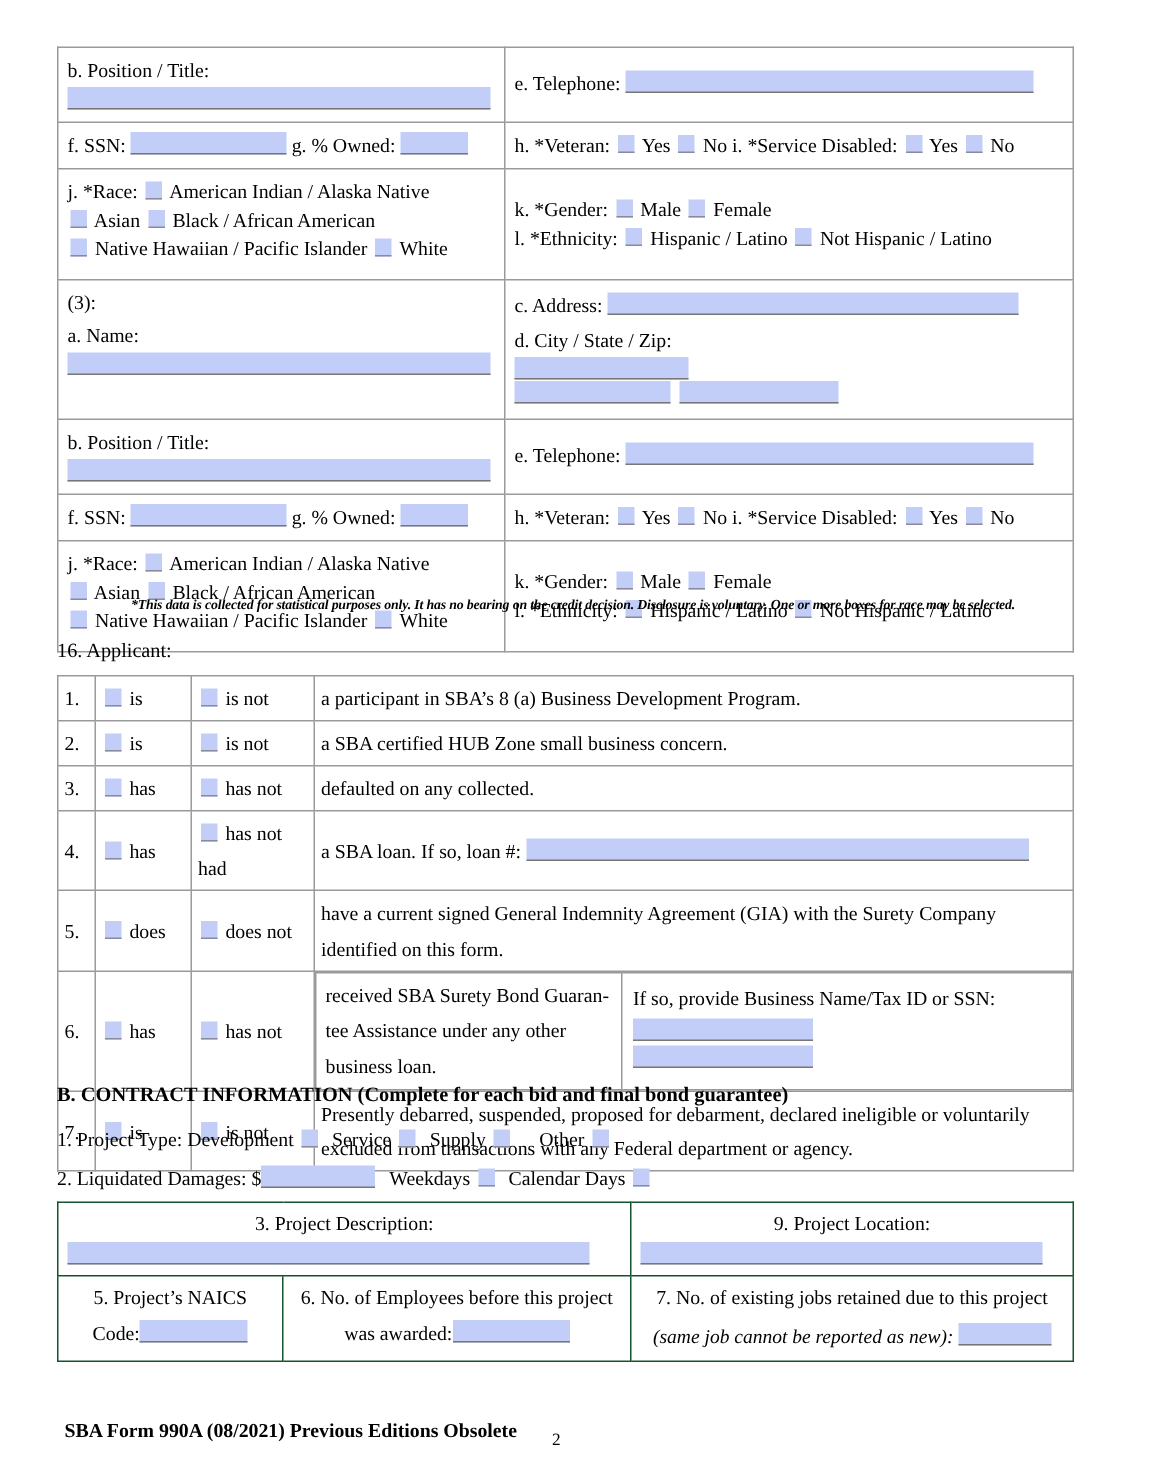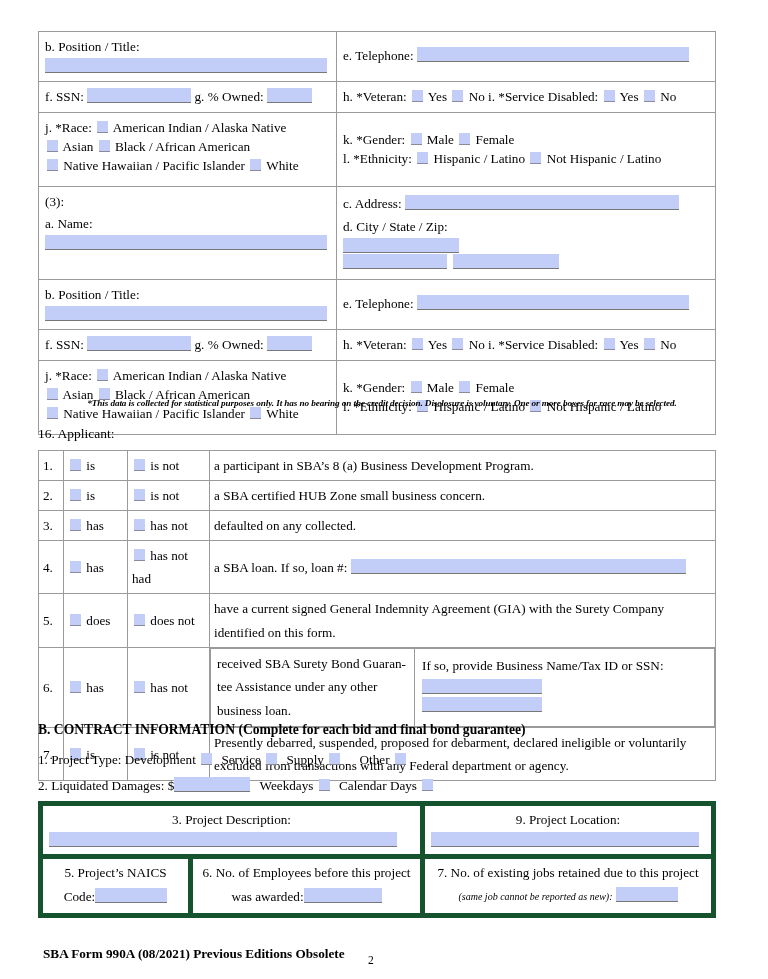--- a/index.html
+++ b/index.html
@@ -82,27 +82,27 @@
   .line-liq{position:absolute;left:38px;top:777px;}
 
   
   table.project{
     position:absolute;left:38px;top:801px;
     width:678px;
     border-collapse:collapse;
     table-layout:fixed;
   }
   table.project td{
-    border:5px solid #14532d;
+    border:1px solid #14532d;
     vertical-align:top;
     padding:4px 6px 7px 6px;
     line-height:1.5;
   }
   .ctr{text-align:center;}
-  .small-it{font-size:10px;font-style:italic;}
+  .small-it{font-size:13px;font-style:italic;}
 
   
   .footer{position:absolute;left:43px;top:946px;font-weight:bold;font-size:13.2px;}
   .pageno{position:absolute;left:368px;top:954px;font-size:11.5px;}
 </style>
 </head>
 <body>
 
 <div class="page">
 

